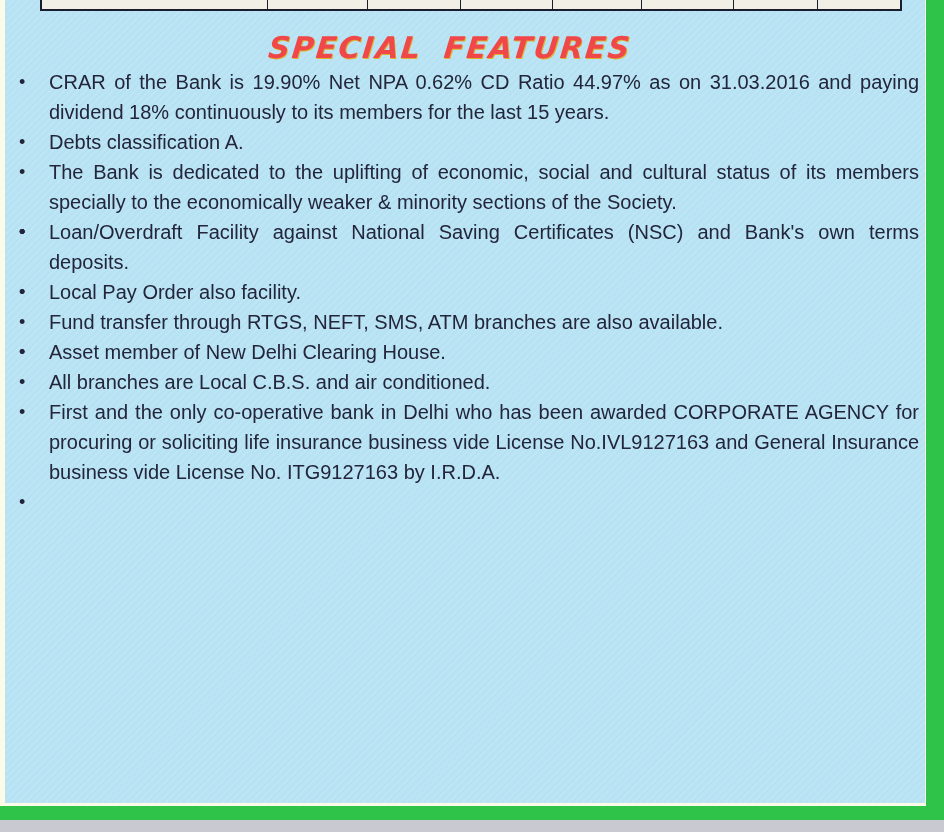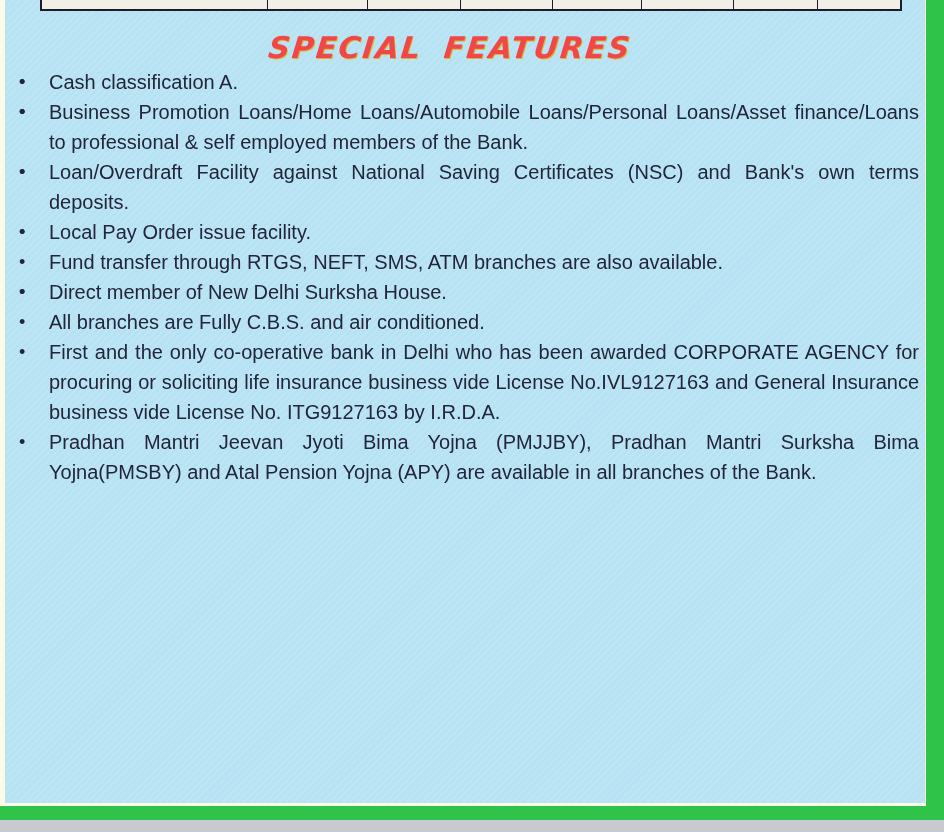--- a/index.html
+++ b/index.html
@@ -71,31 +71,31 @@
       <div class="cell" style="width:92px"></div>
       <div class="cell" style="width:85px"></div>
       <div class="cell" style="width:82px"></div>
     </div>
 
     <div class="title">
       <span>SPECIAL</span><span class="word2">FEATURES</span>
     </div>
 
     <ul class="features">
-      <li><span class="bullet">•</span></li>
-      <li><span class="bullet">•</span><span>Cash classification A.</span></li>
+      <li><span class="bullet">•</span><span>CRAR of the Bank is 19.90% Net NPA 0.62% CD Ratio 44.97% as on 31.03.2016 and paying dividend 18% continuously to its members for the last 15 years.</span></li>
+      <li><span class="bullet">•</span><span>Debts classification A.</span></li>
+      <li><span class="bullet">•</span><span>The Bank is dedicated to the uplifting of economic, social and cultural status of its members specially to the economically weaker &amp; minority sections of the Society.</span></li>
       <li><span class="bullet">•</span></li>
       <li><span class="bullet">•</span></li>
-      <li><span class="bullet">•</span><span>Business Promotion Loans/Home Loans/Automobile Loans/Personal Loans/Asset finance/Loans to professional &amp; self employed members of the Bank.</span></li>
       <li><span class="bullet">•</span></li>
       <li><span class="bullet">•</span><span>Loan/Overdraft Facility against National Saving Certificates (NSC) and Bank's own terms deposits.</span></li>
       <li><span class="bullet">•</span></li>
-      <li><span class="bullet">•</span><span>Local Pay Order issue facility.</span></li>
+      <li><span class="bullet">•</span><span>Local Pay Order also facility.</span></li>
       <li><span class="bullet">•</span><span>Fund transfer through RTGS, NEFT, SMS, ATM branches are also available.</span></li>
       <li><span class="bullet">•</span></li>
-      <li><span class="bullet">•</span><span>Direct member of New Delhi Surksha House.</span></li>
-      <li><span class="bullet">•</span><span>All branches are Fully C.B.S. and air conditioned.</span></li>
+      <li><span class="bullet">•</span><span>Asset member of New Delhi Clearing House.</span></li>
+      <li><span class="bullet">•</span><span>All branches are Local C.B.S. and air conditioned.</span></li>
       <li><span class="bullet">•</span><span>First and the only co-operative bank in Delhi who has been awarded CORPORATE AGENCY for procuring or soliciting life insurance business vide License No.IVL9127163 and General Insurance business vide License No. ITG9127163 by I.R.D.A.</span></li>
-      <li><span class="bullet">•</span><span>Pradhan Mantri Jeevan Jyoti Bima Yojna (PMJJBY), Pradhan Mantri Surksha Bima Yojna(PMSBY) and Atal Pension Yojna (APY) are available in all branches of the Bank.</span></li>
+      <li><span class="bullet">•</span></li>
     </ul>
 
   </div>
 </div>
 
 </body></html>

